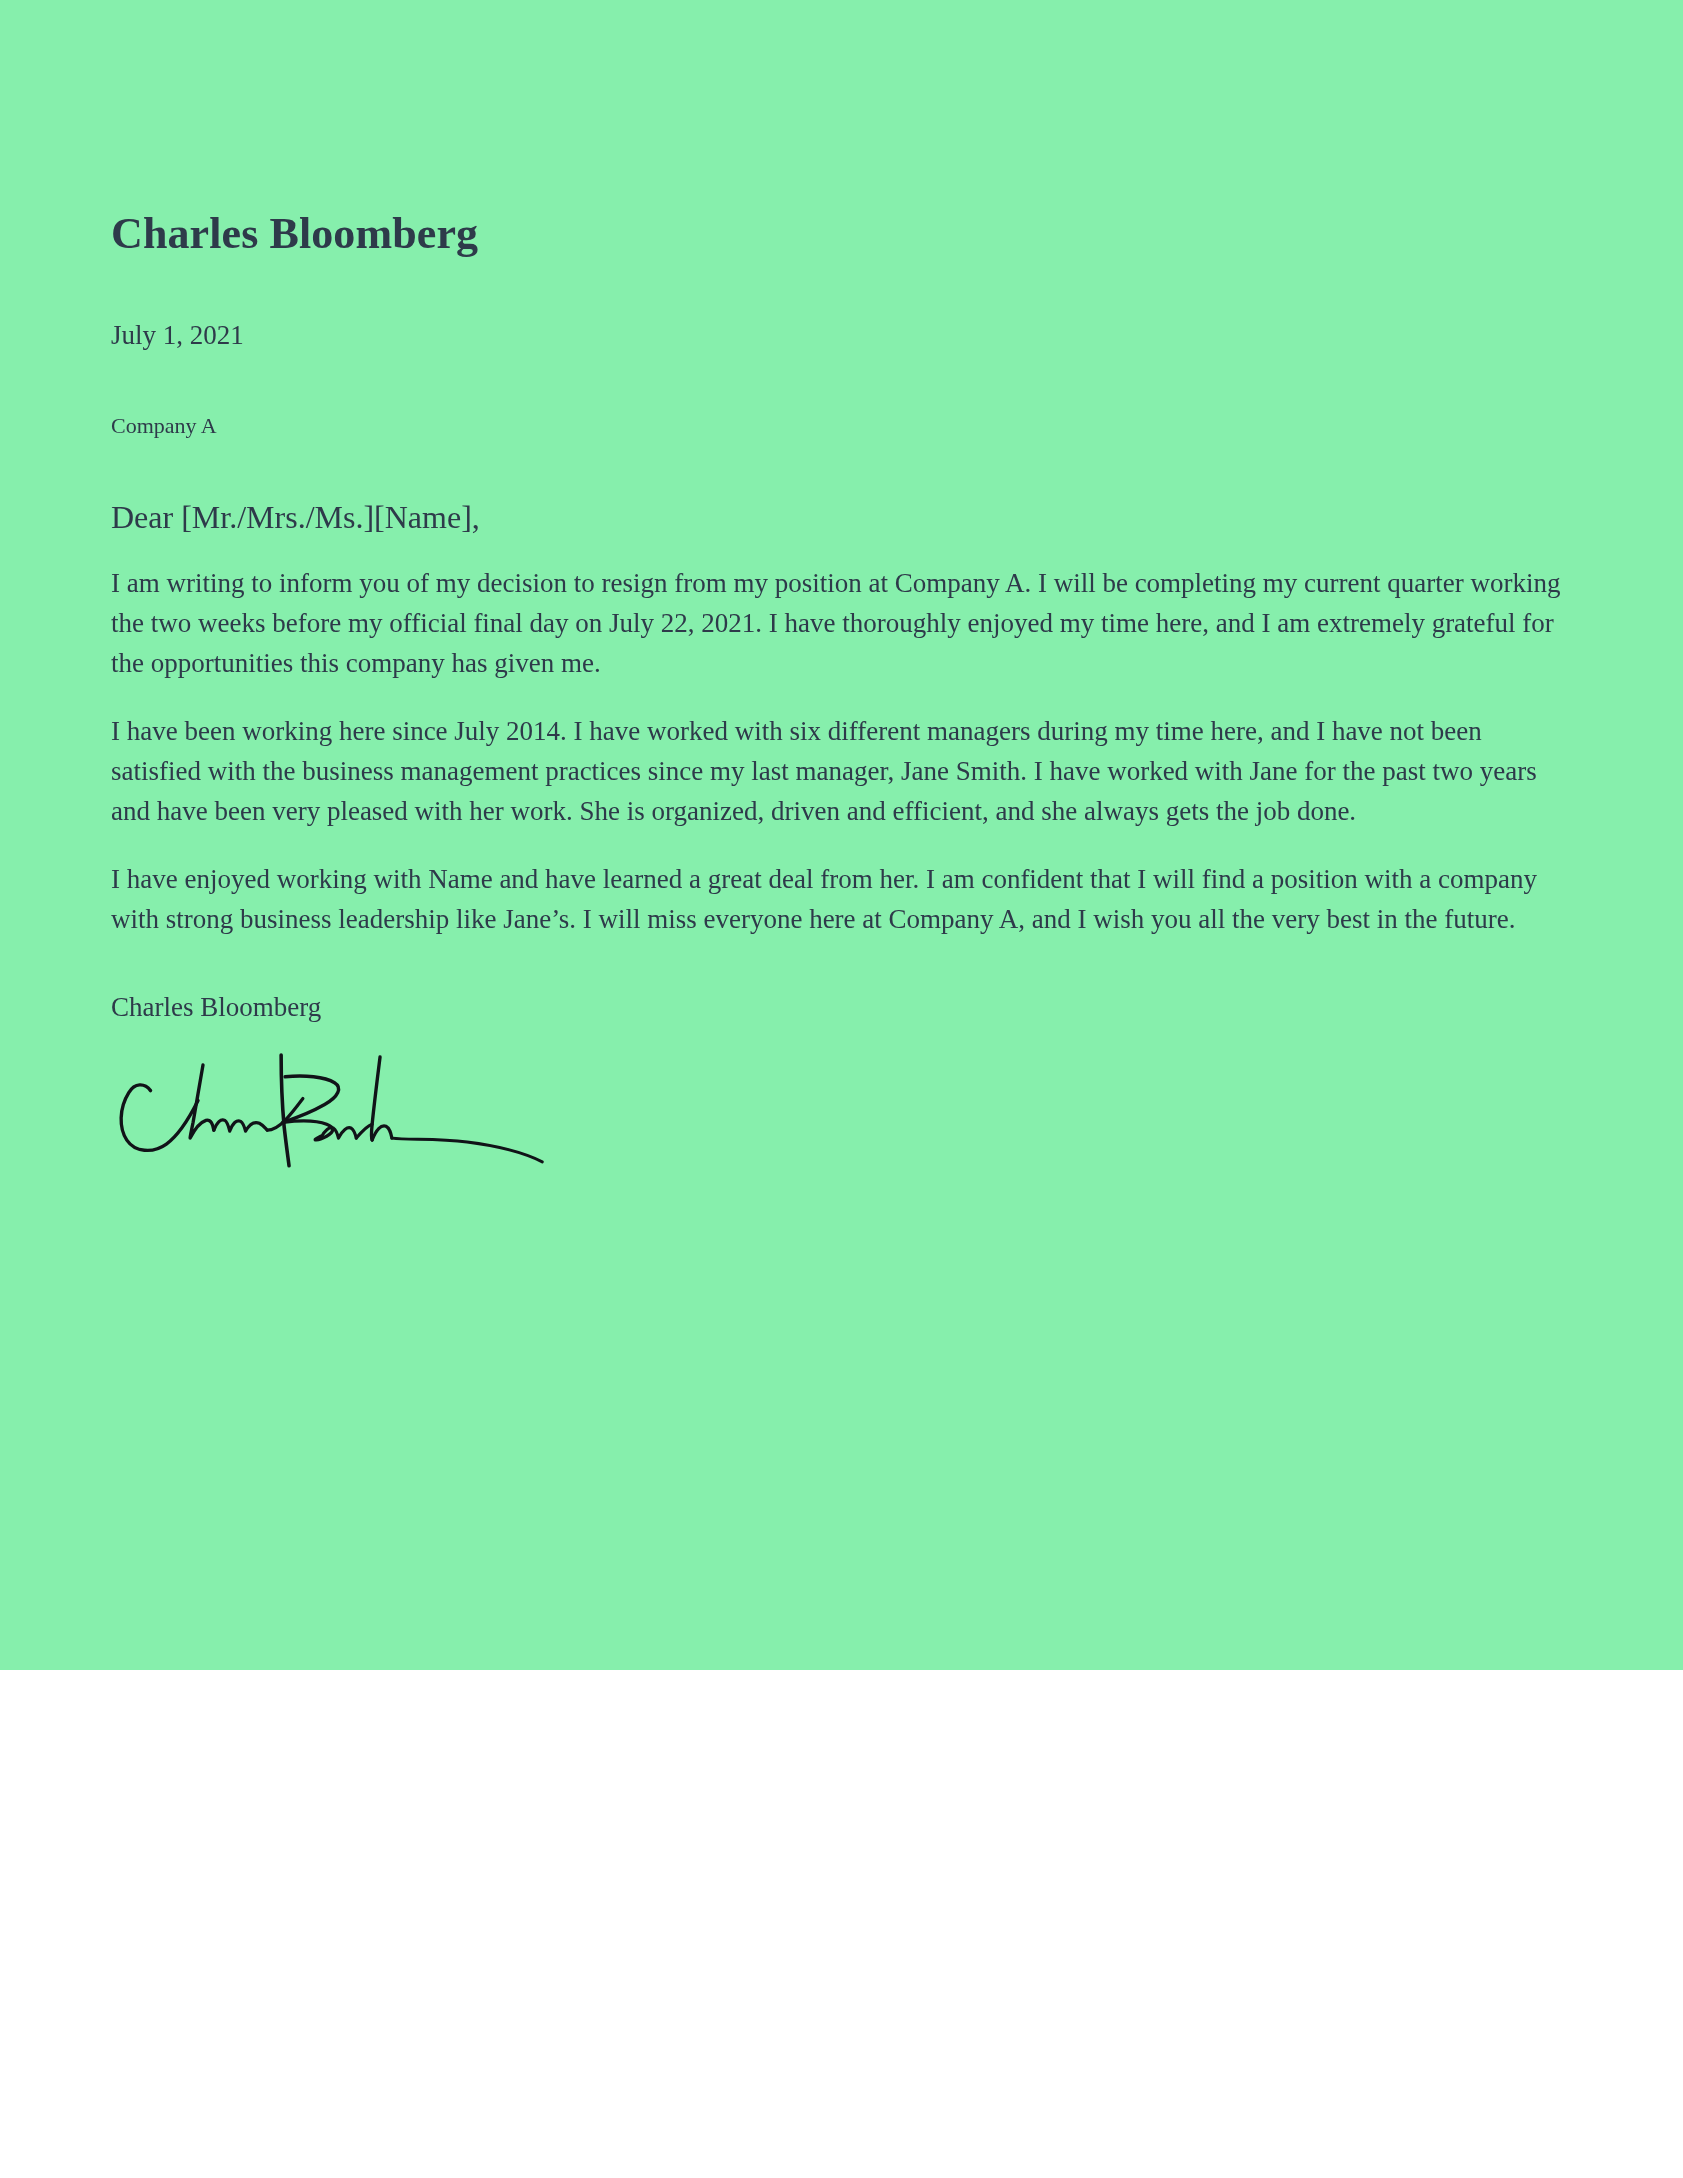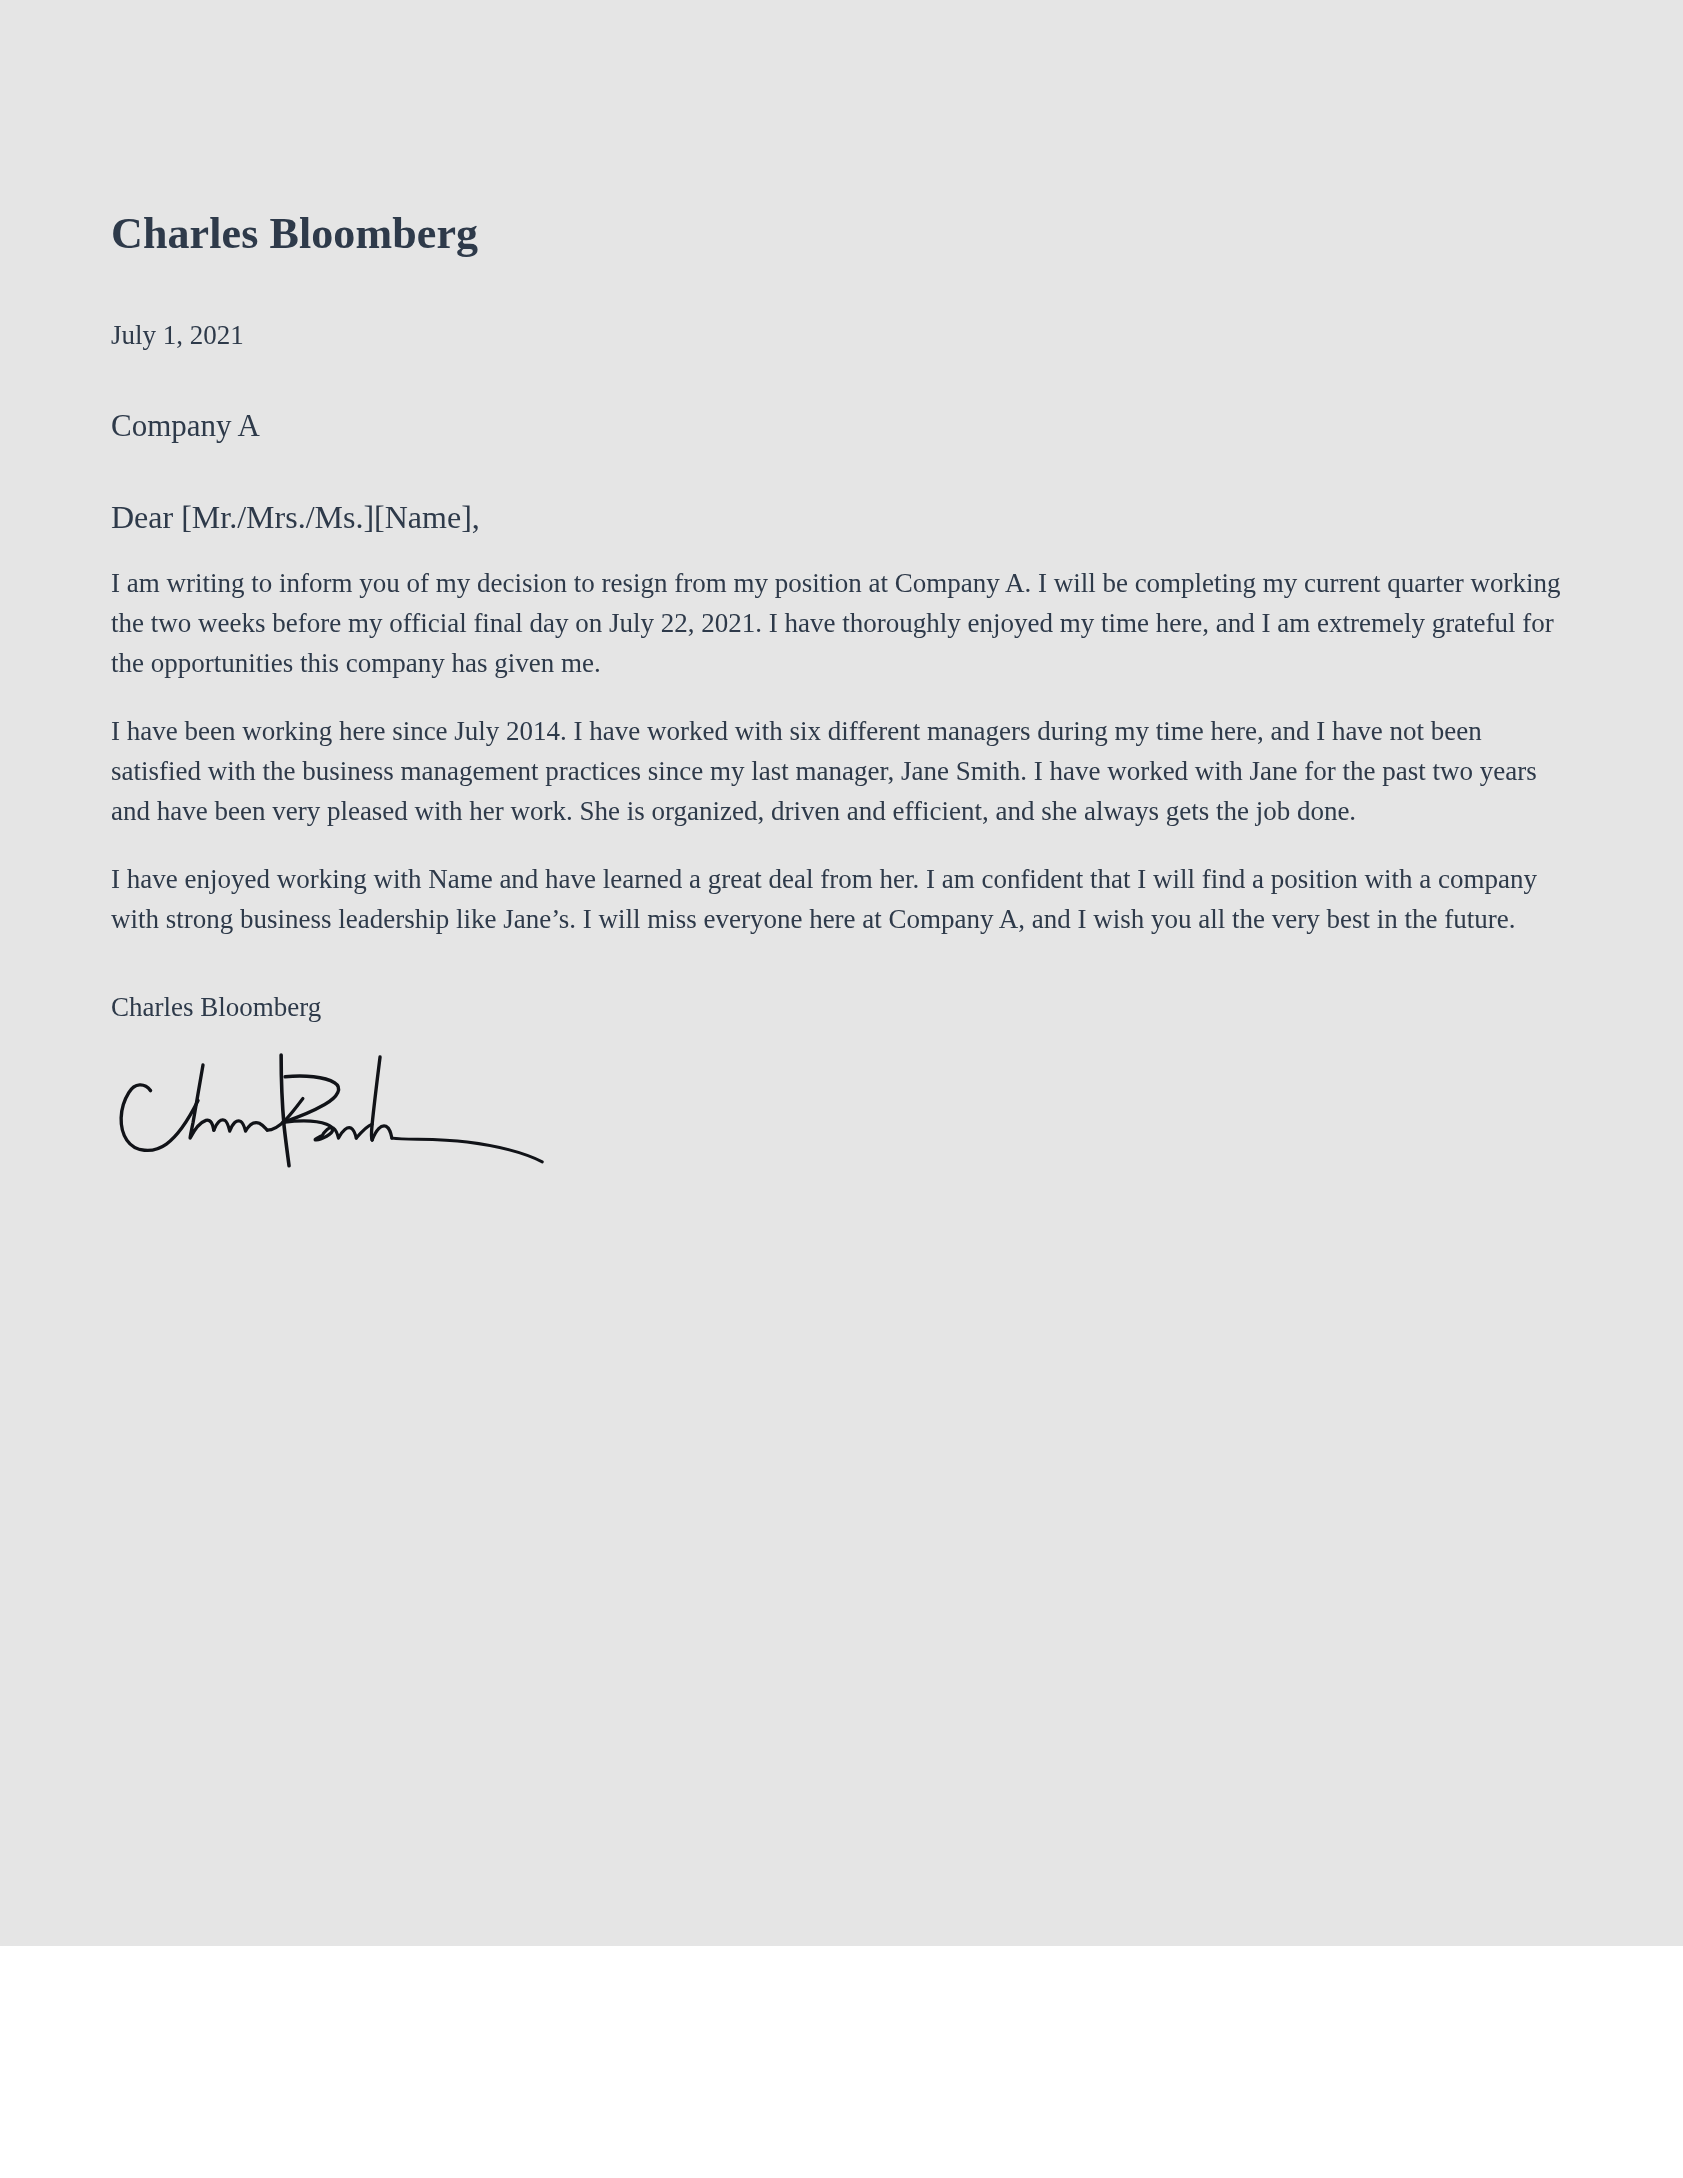--- a/index.html
+++ b/index.html
@@ -10,22 +10,22 @@
   body {
     width: 1683px;
     height: 2178px;
     font-family: "Liberation Serif", "DejaVu Serif", serif;
     color: #2e3a4a;
     -webkit-font-smoothing: antialiased;
   }
   .page {
     position: relative;
     width: 1683px;
-    height: 1946px;
-    background: #e5e5e5;
+    height: 1670px;
+    background: #86efac;
     box-sizing: border-box;
     padding: 210px 111px 0 111px;
   }
   .letter {
     width: 1461px;
   }
   .sender-name {
     font-size: 44px;
     font-weight: bold;
     line-height: 1.08;
@@ -42,21 +42,21 @@
   }
   .contact-block {
     margin-bottom: 0;
   }
   .date-line {
     font-size: 27px;
     line-height: 36px;
     margin: 59px 0 0 0;
   }
   .recipient-line {
-    font-size: 31px;
+    font-size: 22px;
     line-height: 36px;
     margin: 55px 0 0 0;
   }
   .salutation-line {
     font-size: 32px;
     line-height: 36px;
     margin: 55px 0 0 0;
   }
   .body-paragraph {
     font-size: 27px;

